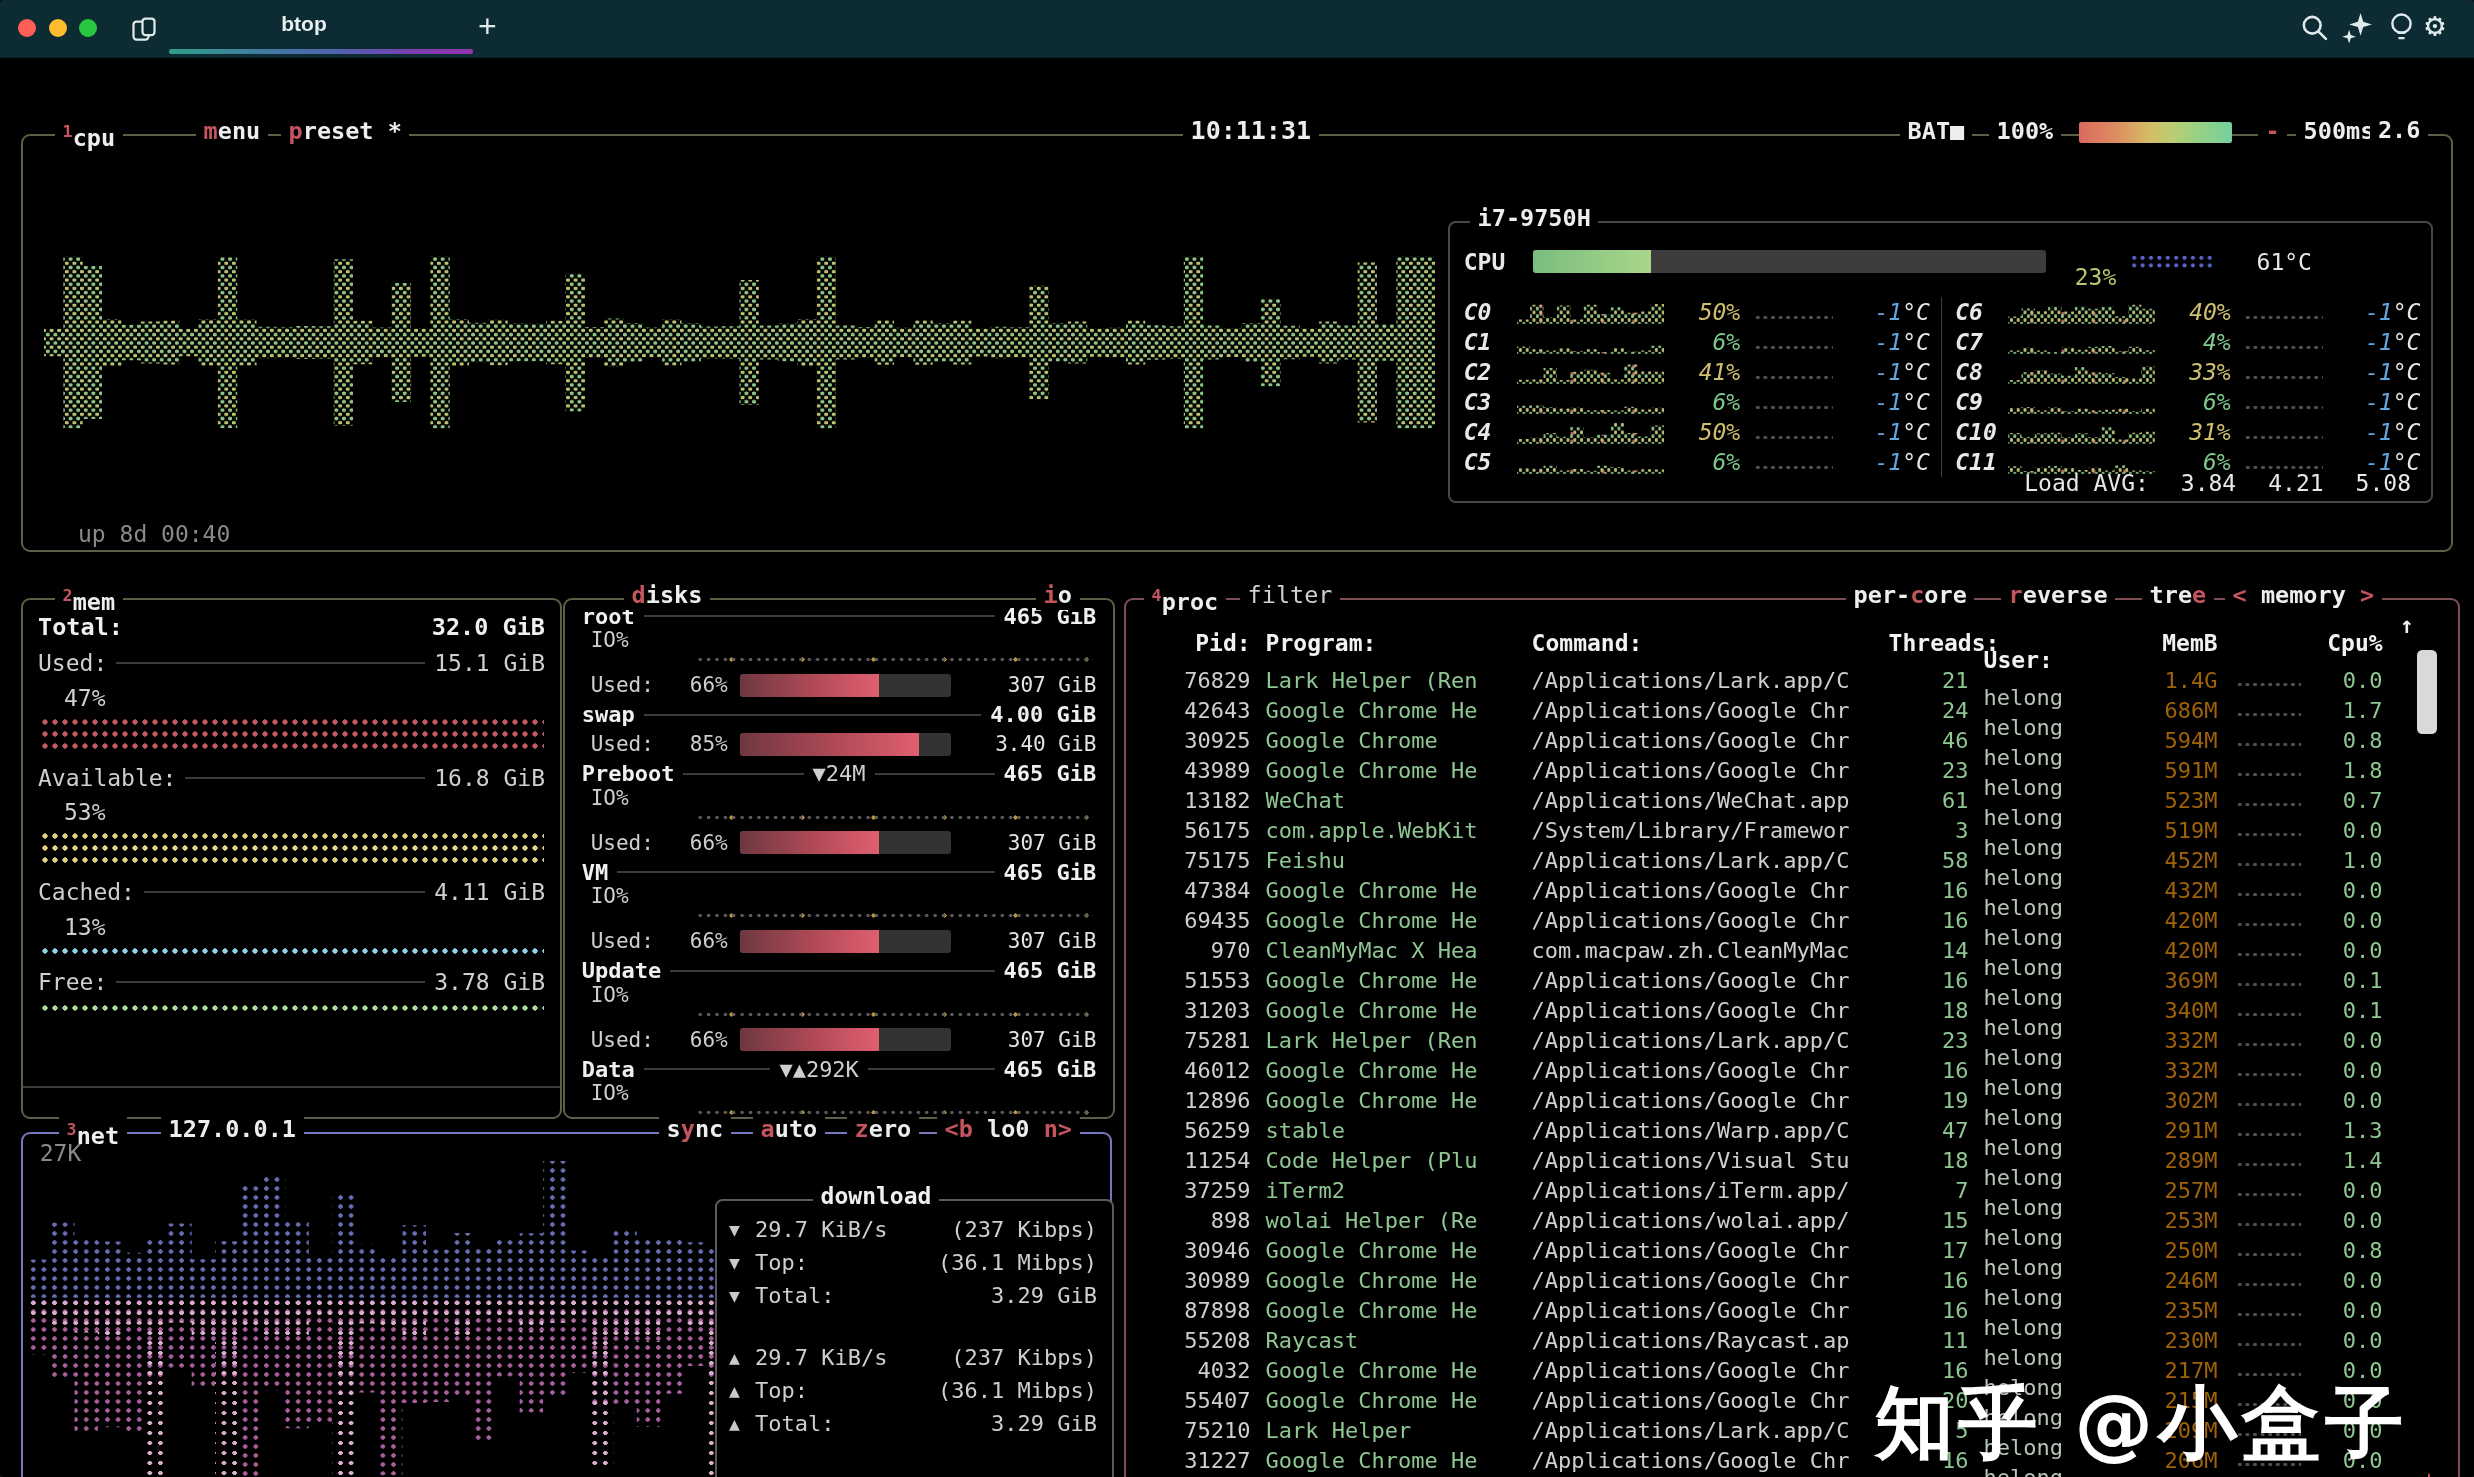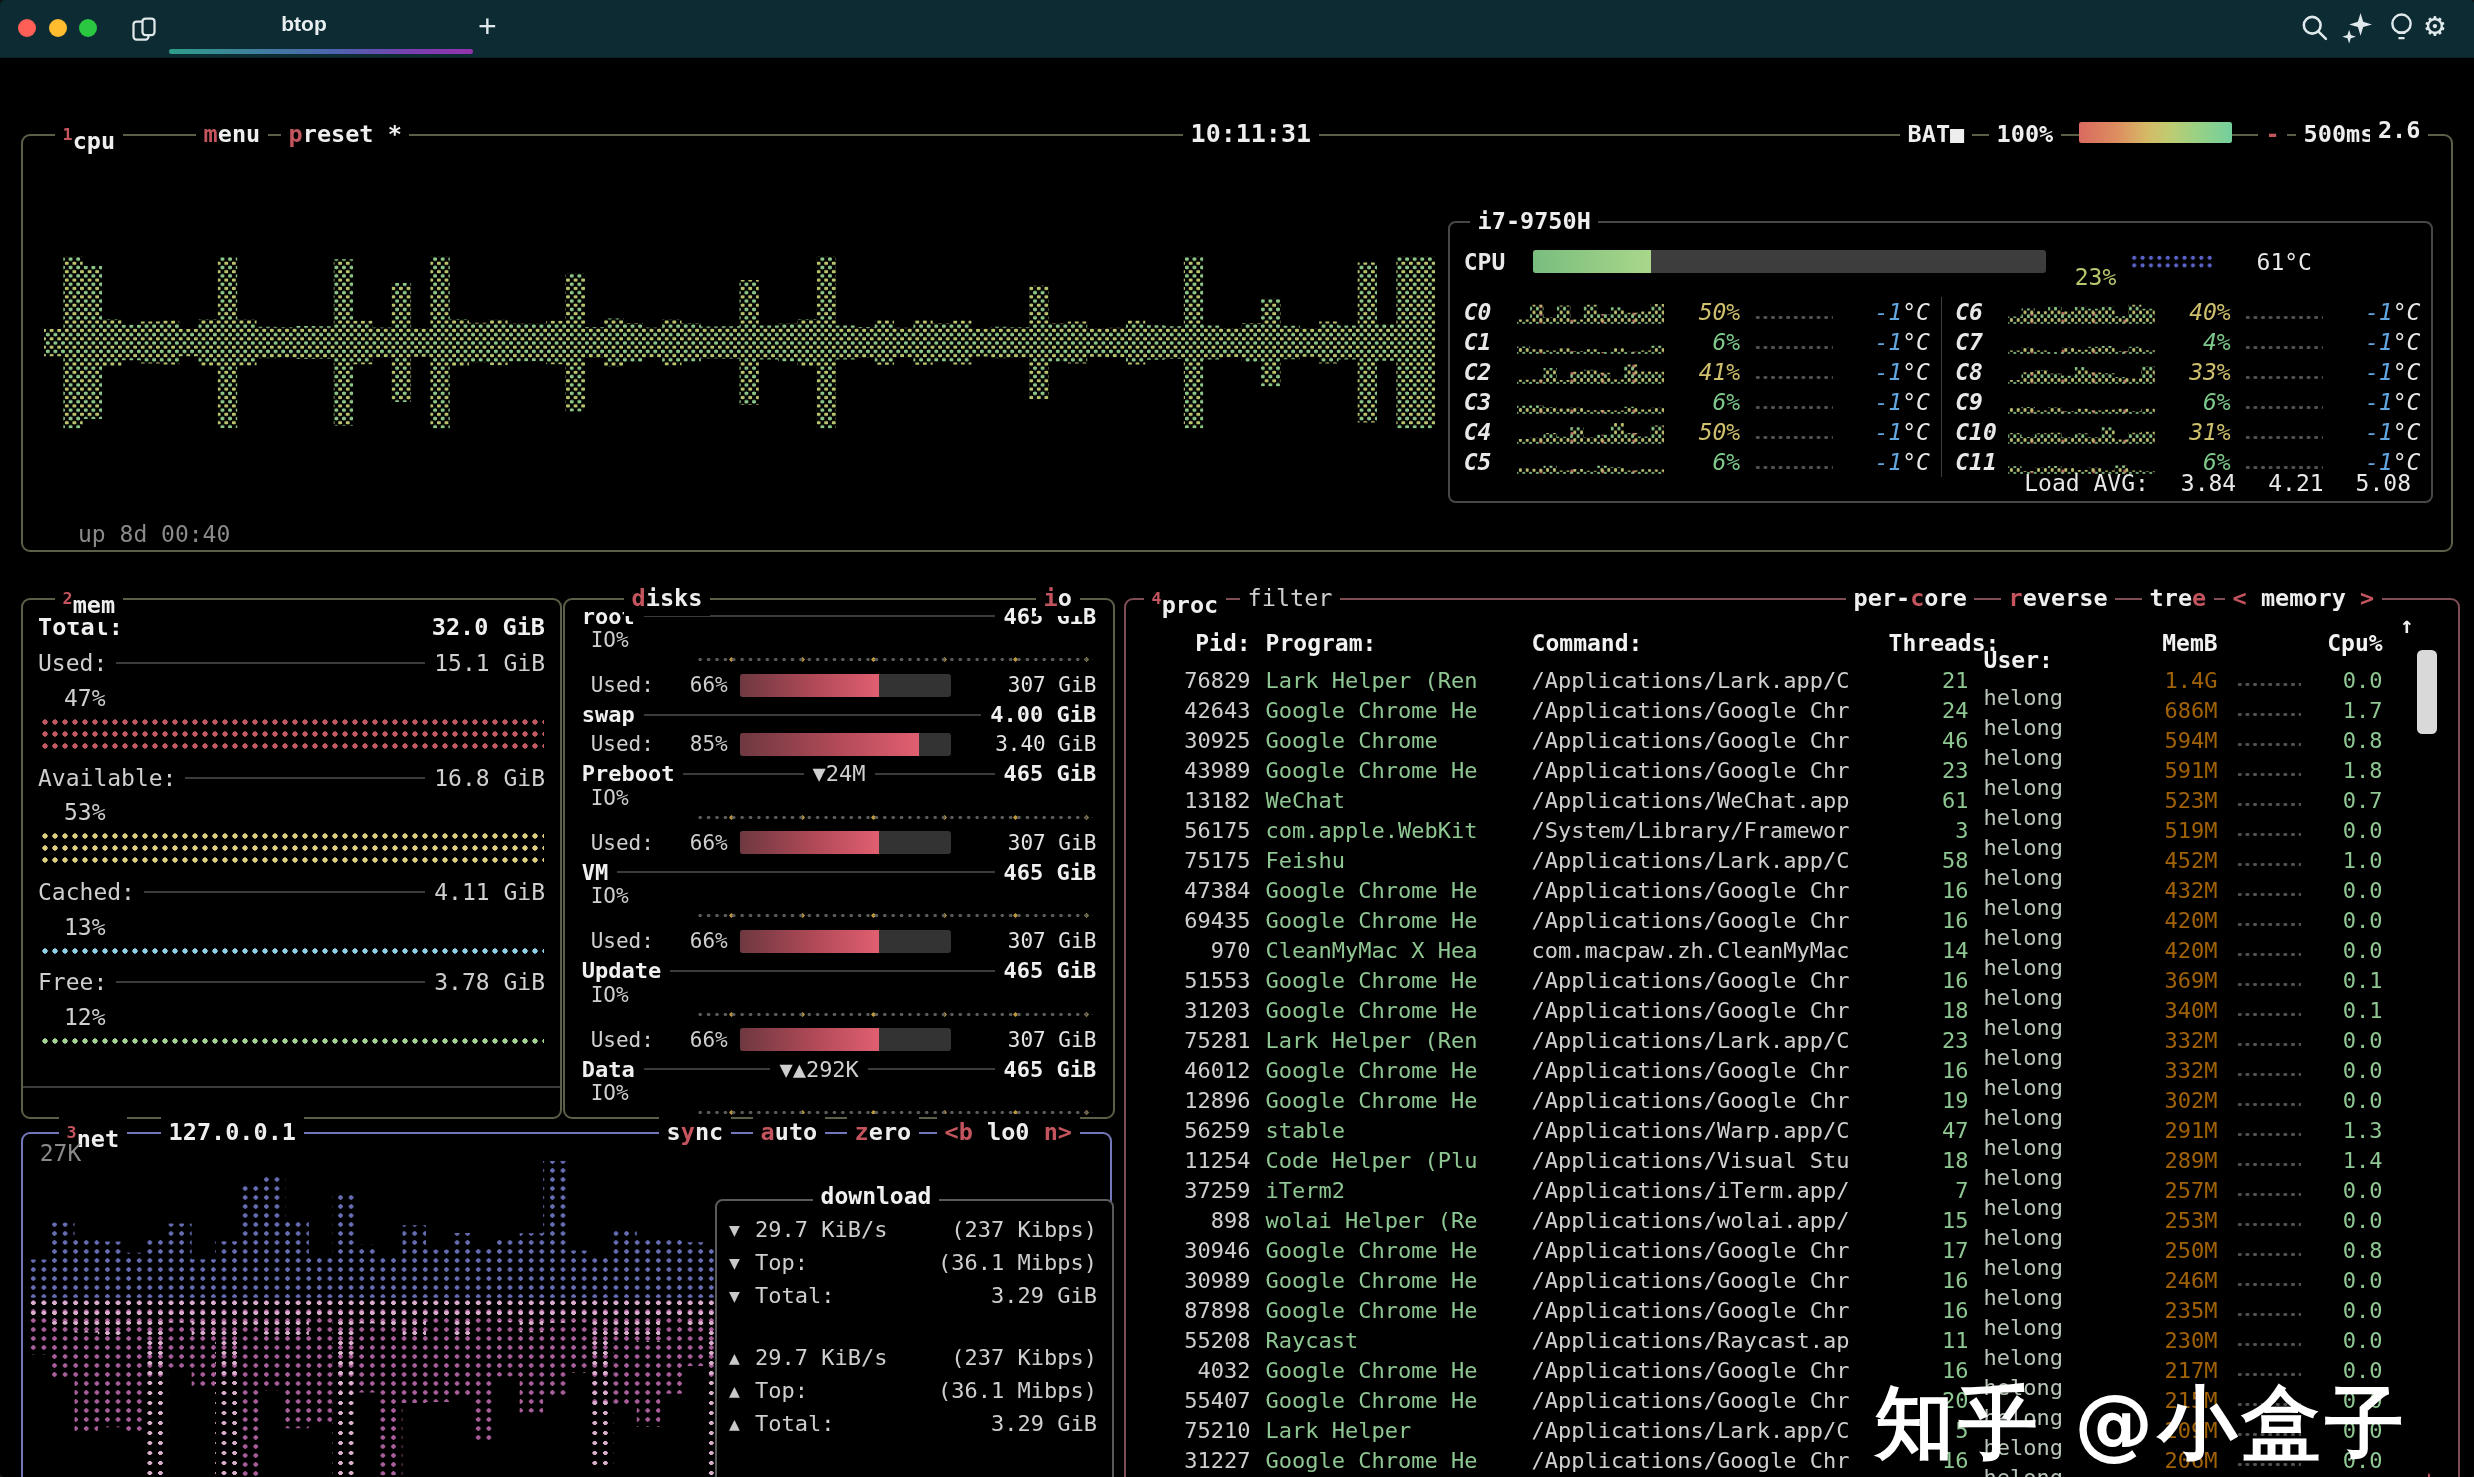--- a/index.html
+++ b/index.html
@@ -12,21 +12,21 @@
   #tl-max{left:79px;background:#2ac840;}
   .tbicon{position:absolute;top:10.6px;color:#dfe8ea;}
   #tab-overview{left:126px;}
   #tab-label{position:absolute;left:228px;top:12px;width:152px;text-align:center;color:#e9eff1;font-family:"Liberation Sans",sans-serif;font-size:21px;font-weight:bold;}
   #tab-underline{position:absolute;left:169px;top:49px;width:304px;height:5.3px;border-radius:2.3px;background:linear-gradient(90deg,#2f9d8a,#4f63b0 55%,#7a3fb0 80%,#9433ac);}
   #new-tab{position:absolute;left:478px;top:7.6px;font-size:32px;color:#dfe8ea;font-family:"Liberation Sans",sans-serif;font-weight:300;}
   .ricon{position:absolute;top:10px;}
   
   #term{position:absolute;left:0;top:58px;width:2475px;height:1419px;background:#000;color:#d8d8d8;}
   .box{position:absolute;border:2.3px solid;border-radius:9px;}
-  .btitle{position:absolute;top:-20.5px;background:#000;padding:0 7.6px;font-size:23.5px;font-weight:bold;color:#eee;white-space:nowrap;line-height:36px;}
+  .btitle{position:absolute;top:-20.5px;background:#000;padding:0 7.6px;font-size:23.5px;font-weight:bold;color:#eee;white-space:nowrap;line-height:30px;}
   .hot{color:#c4555e;}
   sup.hot{font-size:16.7px;font-weight:bold;}
   
   #cpu-box{left:21px;top:76px;width:2428px;height:414px;border-color:#5c6047;}
   #cpu-graph{position:absolute;left:21px;top:35px;width:1391px;height:343px;
     background-image:radial-gradient(circle,#8cc688 1.7px,transparent 2.1px),radial-gradient(circle,#b9c46f 1.7px,transparent 2px);
     background-size:7.6px 8.4px,7.6px 8.4px;background-position:0 0,3.8px 4.2px;}
   #uptime{position:absolute;left:49px;bottom:3px;color:#8a8a8a;font-size:23px;background:#000;padding:0 6px;}
   #bat-grad{position:absolute;left:2056px;top:-13.7px;width:153px;height:20.5px;border-radius:2.3px;
     background:linear-gradient(90deg,#d96a5f,#dd8e60 25%,#d5bb66 45%,#bdcc72 60%,#97d185 78%,#74cf9d);}
@@ -303,21 +303,20 @@
             <span class="mem-line"></span>
             <span>4.11 GiB</span>
           </div>
           <div class="mem-pct">13%</div>
           <div class="meter h1" style="--mc: #92d2e8;"></div>
           <div class="mem-lrow">
             <span>Free:</span>
             <span class="mem-line"></span>
             <span>3.78 GiB</span>
           </div>
-          <div class="mem-pct">12%</div>
           <div class="meter h1" style="--mc: #a5d694;"></div>
         </div>
       <div id="mem-divider"></div>
     </div>
 
     <div class="box" id="disks-box">
       <span class="btitle" style="left:59px;"><span class="hot">d</span><span>isks</span></span>
       <span class="btitle" style="left:471px;"><span class="hot">i</span><span>o</span></span>
       <div id="disk-rows">
           <div class="d-name">

